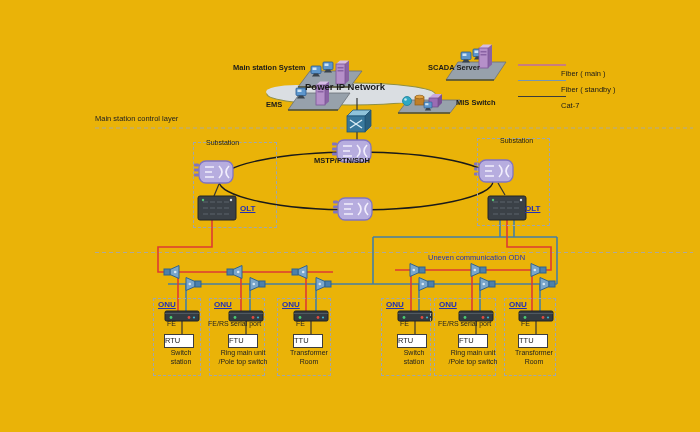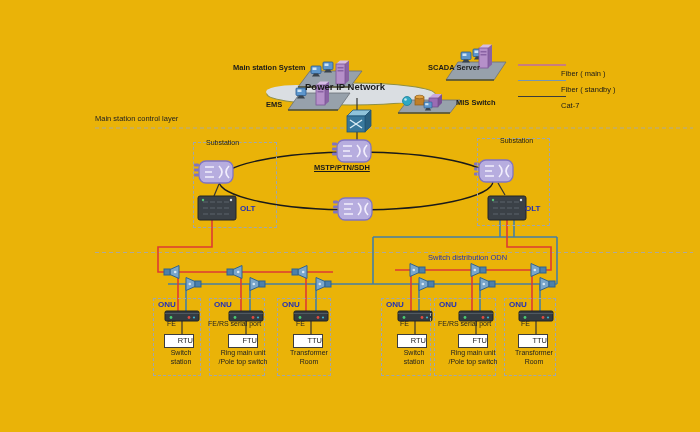--- a/index.html
+++ b/index.html
@@ -1,25 +1,25 @@
 <!DOCTYPE html>
 <html><head>
 <meta charset="utf-8">
 <style>
   html,body{margin:0;padding:0;background:#fff;}
   #canvas{position:relative;width:700px;height:432px;background:#eab308;
           font-family:"Liberation Sans",sans-serif;overflow:hidden;}
   #wires{position:absolute;left:0;top:0;}
   .lbl{position:absolute;color:#1a1a1a;font-size:7.5px;line-height:1.18;}
   .b{font-weight:bold;}
-  .blue{color:#2230b8;font-weight:bold;}
+  .blue{color:#2230b8;font-weight:bold;text-decoration:underline;}
   .layer{font-size:7.5px;color:#222;}
   .dash{position:absolute;border:1px dashed #a0a6ac;}
   .term{position:absolute;width:28px;height:12px;border:1px solid #3c3c3c;background:#fff;
-        font-size:7.5px;line-height:12px;text-align:right;color:#222;}
+        font-size:7.5px;line-height:12px;text-align:left;color:#222;}
   .site{position:absolute;font-size:7px;color:#222;text-align:center;line-height:1.25;}
   .port{position:absolute;font-size:7px;color:#222;white-space:nowrap;}
   .onu{position:absolute;font-size:8px;}
   .legend-row{position:absolute;height:12px;}
   .legend-line{position:absolute;left:0;top:5px;width:48px;height:1.5px;}
   .lg0{background:#c97d7d;}
   .lg1{background:#7396b5;height:1.2px;}
   .lg2{background:#3c3c3c;height:1px;}
   .legend-txt{position:absolute;left:43px;top:0;font-size:7.5px;color:#1a1a1a;white-space:nowrap;margin-top:10px;}
 </style>
@@ -192,31 +192,31 @@
   </svg>
 
   <div class="lbl b" style="left:233px;top:64px;">Main station System</div>
   <div class="lbl b" style="left:428px;top:64px;">SCADA Server</div>
   <div class="lbl b" style="left:305px;top:81px;font-size:9.5px;">Power IP Network</div>
   <div class="lbl b" style="left:266px;top:101px;">EMS</div>
   <div class="lbl b" style="left:456px;top:99px;">MIS Switch</div>
 
   <div class="lbl layer" style="left:95px;top:115px;">Main station control layer</div>
 
-  <div class="lbl" style="left:314px;top:164px;font-weight:600;text-decoration:underline;">MSTP/PTN/SDH</div>
+  <div class="lbl" style="left:314px;top:157px;font-weight:600;">MSTP/PTN/SDH</div>
 
   <div class="dash" style="left:193px;top:142px;width:82px;height:84px;"></div>
   <div class="lbl" style="left:206px;top:139px;font-size:7px;">Substation</div>
   <div class="lbl blue" style="left:240px;top:204px;font-size:8px;">OLT</div>
 
   <div class="dash" style="left:477px;top:138px;width:71px;height:86px;"></div>
   <div class="lbl" style="left:500px;top:137px;font-size:7px;">Substation</div>
   <div class="lbl blue" style="left:525px;top:204px;font-size:8px;">OLT</div>
 
-  <div class="lbl" style="left:428px;top:254px;color:#2230b8;">Switch distribution ODN</div>
+  <div class="lbl" style="left:428px;top:254px;color:#2230b8;">Uneven communication ODN</div>
 
   <div class="dash" style="left:153px;top:298px;width:46px;height:76px;"></div>
   <div class="onu blue" style="left:158px;top:300px;">ONU</div>
   <div class="port" style="left:167px;top:320px;">FE</div>
   <div class="term" style="left:164px;top:334px;">RTU</div>
   <div class="site" style="left:161px;top:349px;width:40px;">Switch station</div>
 
   <div class="dash" style="left:209px;top:298px;width:54px;height:76px;"></div>
   <div class="onu blue" style="left:214px;top:300px;">ONU</div>
   <div class="port" style="left:208px;top:320px;">FE/RS serial port</div>

